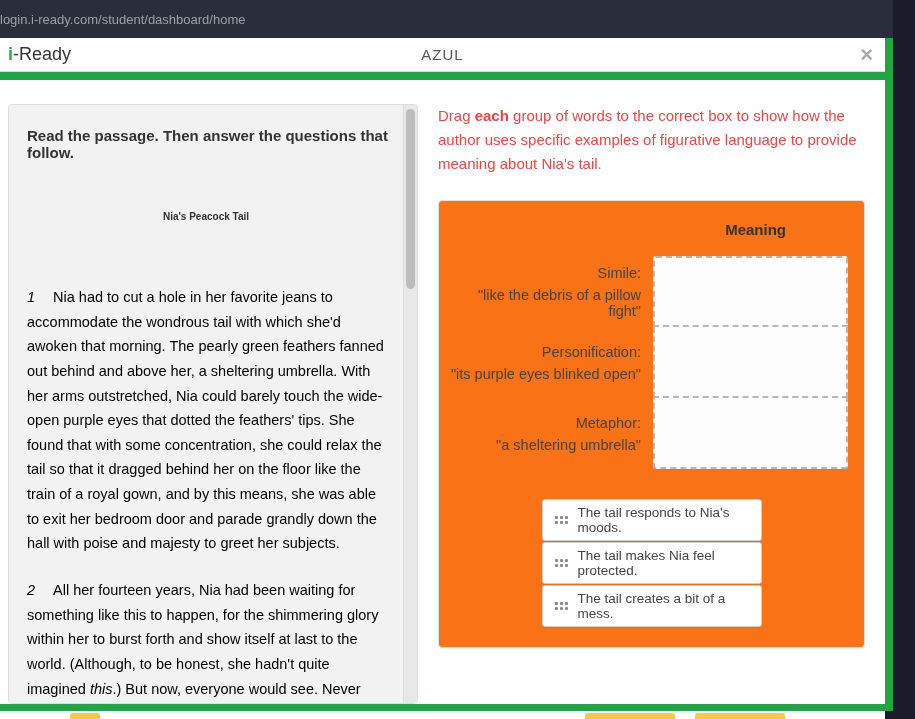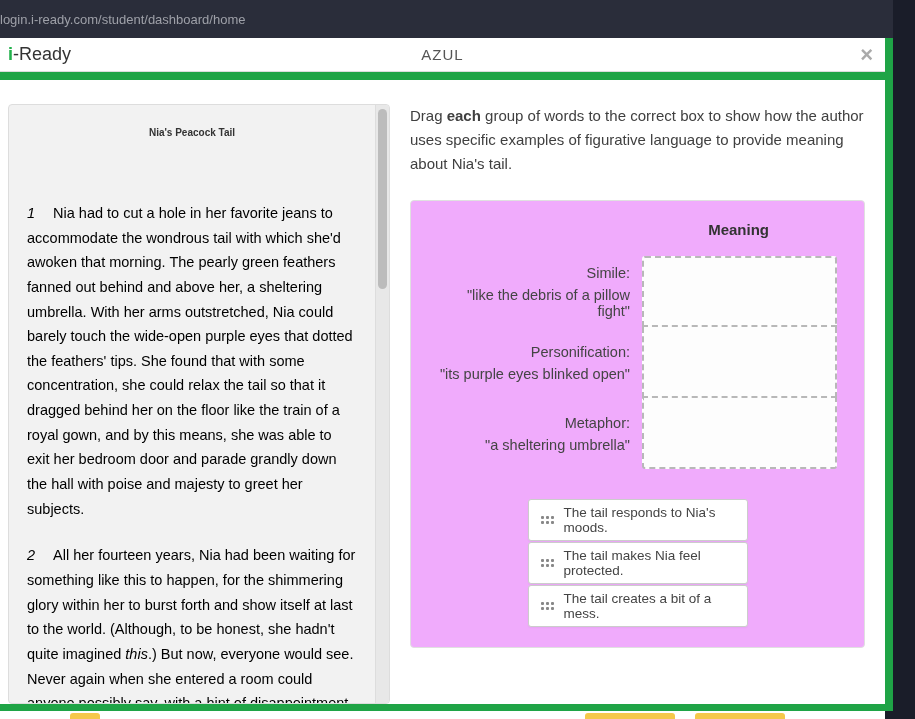--- a/index.html
+++ b/index.html
@@ -128,30 +128,30 @@
       font-style: italic;
       margin-right: 18px;
     }
     .para .ital { font-style: italic; }
     .right-panel {
       flex: 1;
       padding: 0 12px 0 0;
     }
     .prompt {
       font-size: 15px;
-      color: #404040;
+      color: #ef4444;
       line-height: 1.6;
       margin-bottom: 24px;
     }
     .prompt .bold { font-weight: bold; }
     .activity-box {
       border: 1px solid #e0e0e0;
       border-radius: 4px;
-      padding: 20px 27px;
-      background: #f0abfc;
+      padding: 20px 10px;
+      background: #f97316;
     }
     .meaning-header {
       font-size: 15px;
       font-weight: bold;
       color: #333;
       text-align: right;
       padding-right: 68px;
       margin-bottom: 18px;
     }
     .rows-grid {
@@ -289,20 +289,21 @@
     <div class="brand">
       <span class="brand-i">i</span><span>-Ready</span>
     </div>
     <div class="student-name">AZUL</div>
     <div class="close-x">×</div>
   </div>
   <div class="green-band"></div>
 
   <div class="content-area">
     <div class="left-panel">
+      <div class="instruction">Read the passage. Then answer the questions that follow.</div>
       <div class="passage-title">Nia's Peacock Tail</div>
 
       <div class="para">
         <span class="para-num">1</span><span>Nia had to cut a hole in her favorite jeans to accommodate the wondrous tail with which she'd awoken that morning. The pearly green feathers fanned out behind and above her, a sheltering umbrella. With her arms outstretched, Nia could barely touch the wide-open purple eyes that dotted the feathers' tips. She found that with some concentration, she could relax the tail so that it dragged behind her on the floor like the train of a royal gown, and by this means, she was able to exit her bedroom door and parade grandly down the hall with poise and majesty to greet her subjects.</span>
       </div>
 
       <div class="para">
         <span class="para-num">2</span><span>All her fourteen years, Nia had been waiting for something like this to happen, for the shimmering glory within her to burst forth and show itself at last to the world. (Although, to be honest, she hadn't quite imagined </span><span class="ital">this</span><span>.) But now, everyone would see. Never again when she entered a room could anyone possibly say, with a hint of disappointment, "Oh, it's just Nia."</span>
       </div>
 

